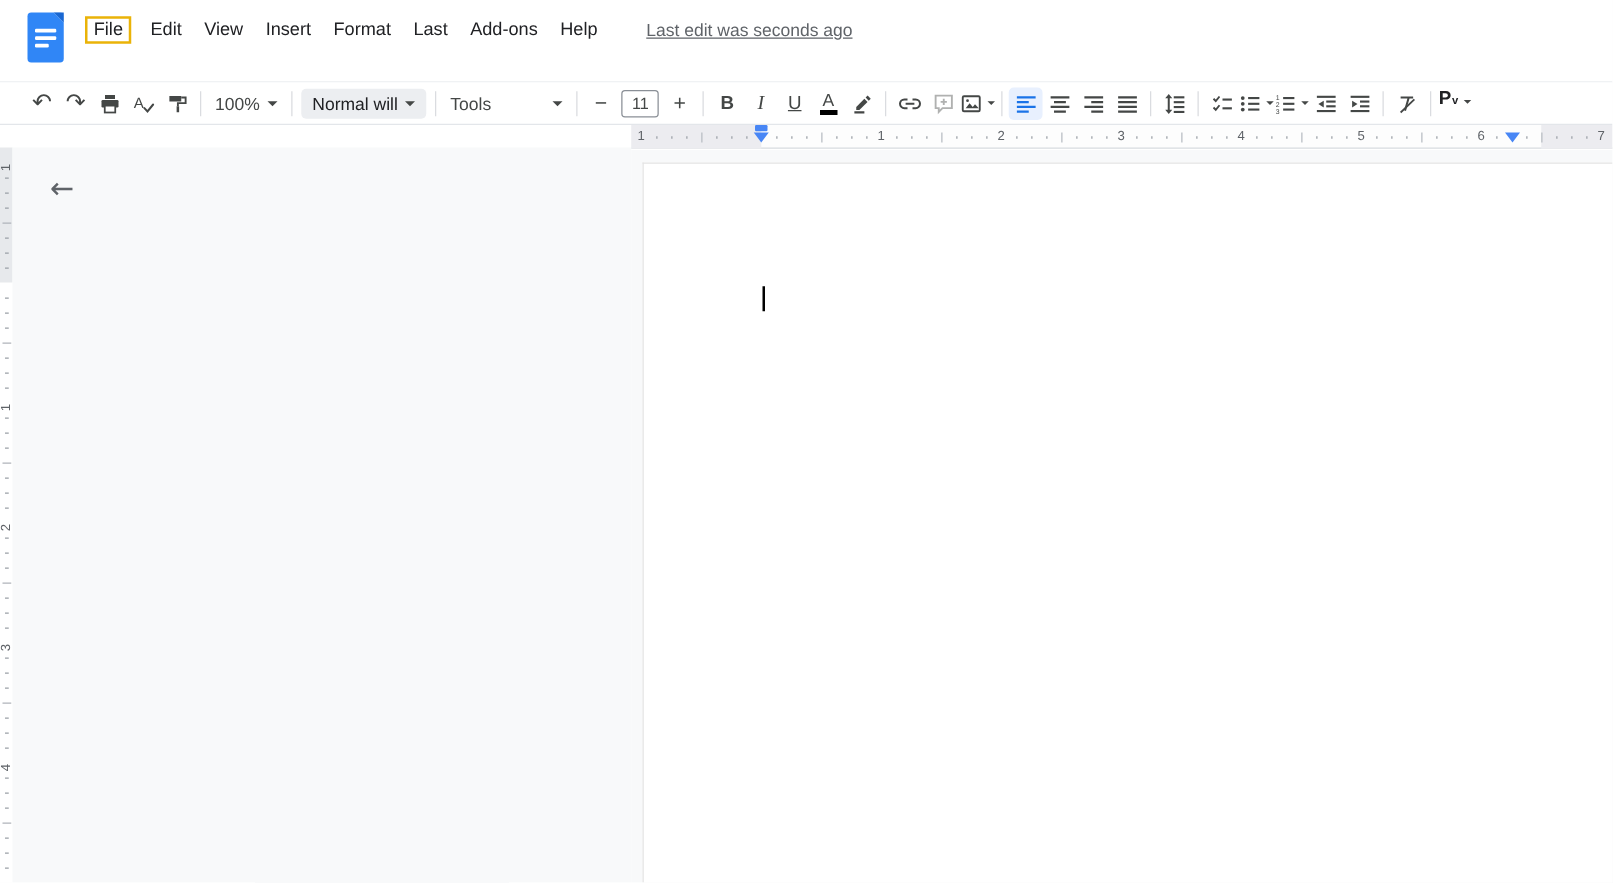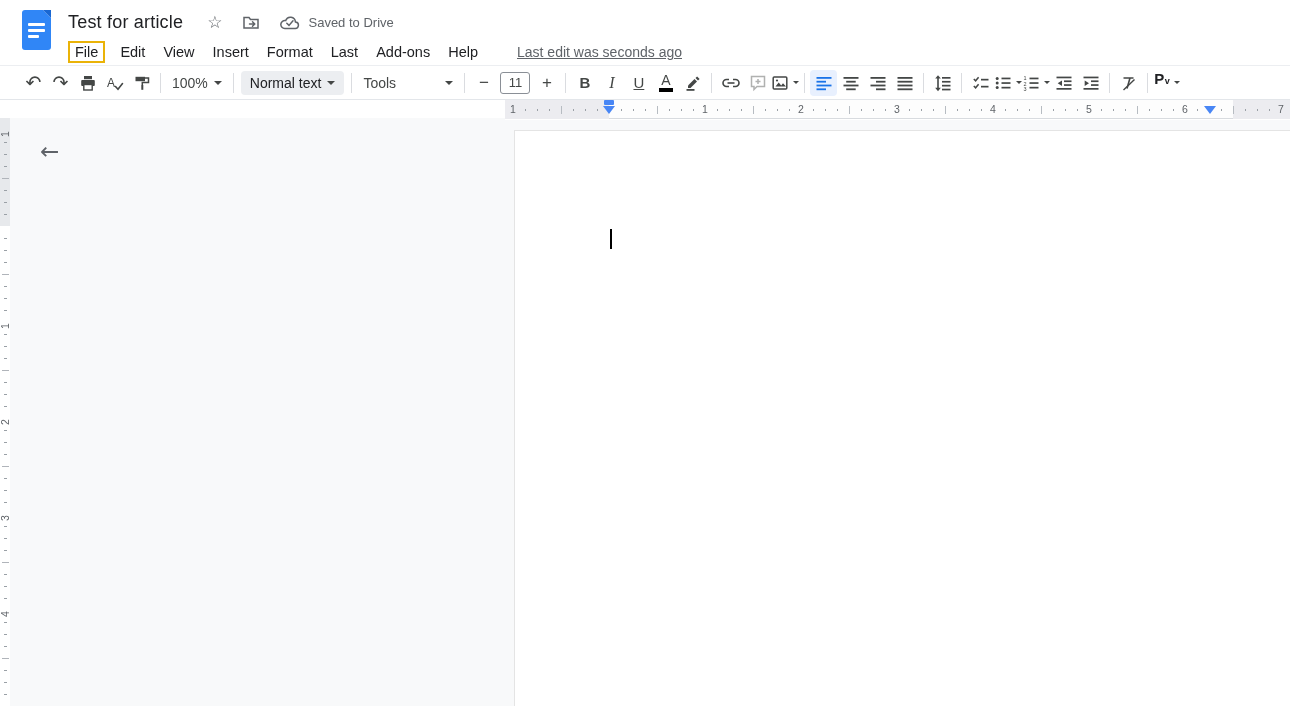--- a/index.html
+++ b/index.html
@@ -108,37 +108,20 @@
     <div class="docs-logo">
       <span class="fold"></span>
       <span class="fold-in"></span>
       <span class="bars">
           <i></i>
           <i></i>
           <i></i>
         </span>
     </div>
     <div class="head-main">
-      <div class="title-row">
-        <span class="doc-title">Test for article</span>
-        <span class="star-icon">☆</span>
-        <span class="head-ic">
-          <svg width="18" height="18" viewBox="0 0 18 18" fill="none" stroke="#5f6368" stroke-width="1.5">
-            <path d="M2 4.5 h5 l1.5 2 H16 v8.5 H2 z"></path>
-            <path d="M7.5 11 h4.5 M10.5 8.8 l2.2 2.2 -2.2 2.2" stroke-linecap="round"></path>
-          </svg>
-        </span>
-        <span class="saved-wrap">
-          <svg width="20" height="15" viewBox="0 0 20 15" fill="none" stroke="#5f6368" stroke-width="1.5">
-            <path d="M5 13.5 a4 4 0 1 1 .7-7.9 a5 5 0 0 1 9.7 1.3 a3.2 3.2 0 0 1 -.6 6.6 z"></path>
-            <path d="M6.8 8.2 l2.2 2.2 4-4.6" stroke-linecap="round"></path>
-          </svg>
-          <span class="saved-label">Saved to Drive</span>
-        </span>
-      </div>
       <nav class="menu-row">
         <span class="menu-item annotated">File</span>
         <span class="menu-item">Edit</span>
         <span class="menu-item">View</span>
         <span class="menu-item">Insert</span>
         <span class="menu-item">Format</span>
         <span class="menu-item">Last</span>
         <span class="menu-item">Add-ons</span>
         <span class="menu-item">Help</span>
         <span class="last-edit">Last edit was seconds ago</span>
@@ -173,21 +156,21 @@
         <rect x="8.3" y="11" width="2" height="4.8" fill="#444746" stroke="none"></rect>
       </svg>
     </span>
     <span class="tdiv"></span>
     <span class="zoom-ctl">
       <span class="val">100%</span>
       <span class="arr"></span>
     </span>
     <span class="tdiv"></span>
     <span class="style-chip">
-      <span class="val">Normal text</span>
+      <span class="val">Normal will</span>
       <span class="arr"></span>
     </span>
     <span class="tdiv"></span>
     <span class="font-ctl">
       <span class="val">Tools</span>
       <span class="arr"></span>
     </span>
     <span class="tdiv"></span>
     <span class="tbtn">
         <span class="fmt-letter" style="font-size:17px">−</span>

